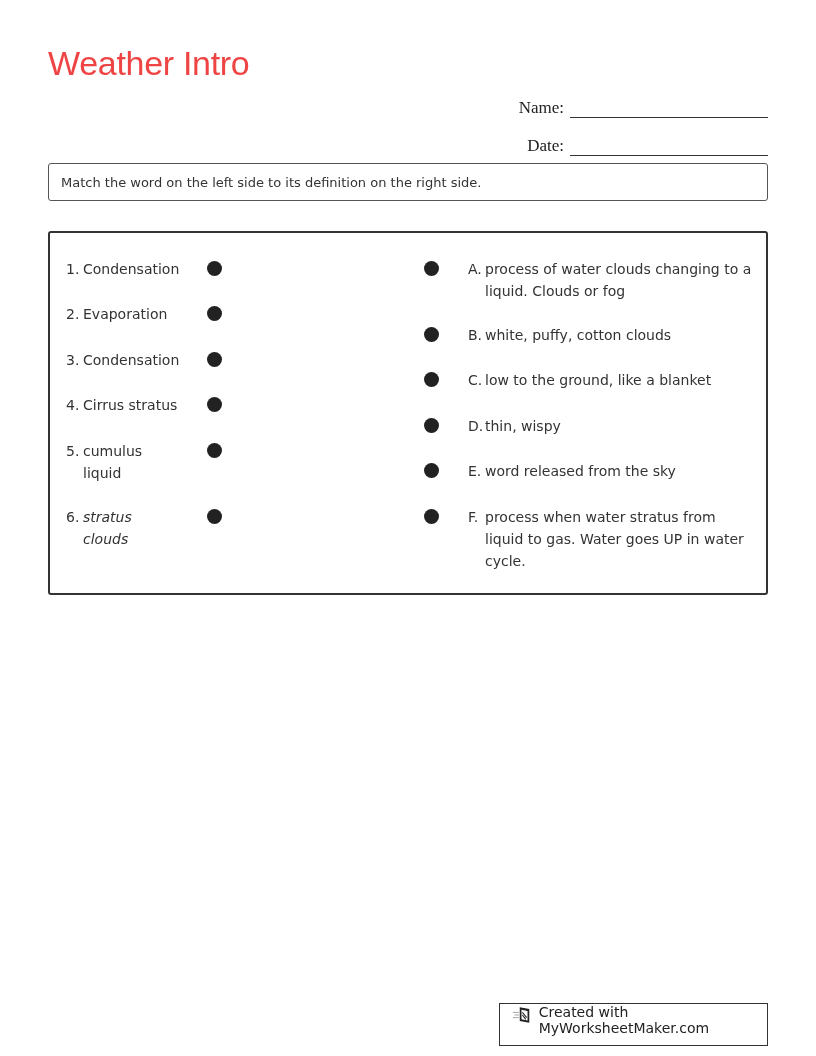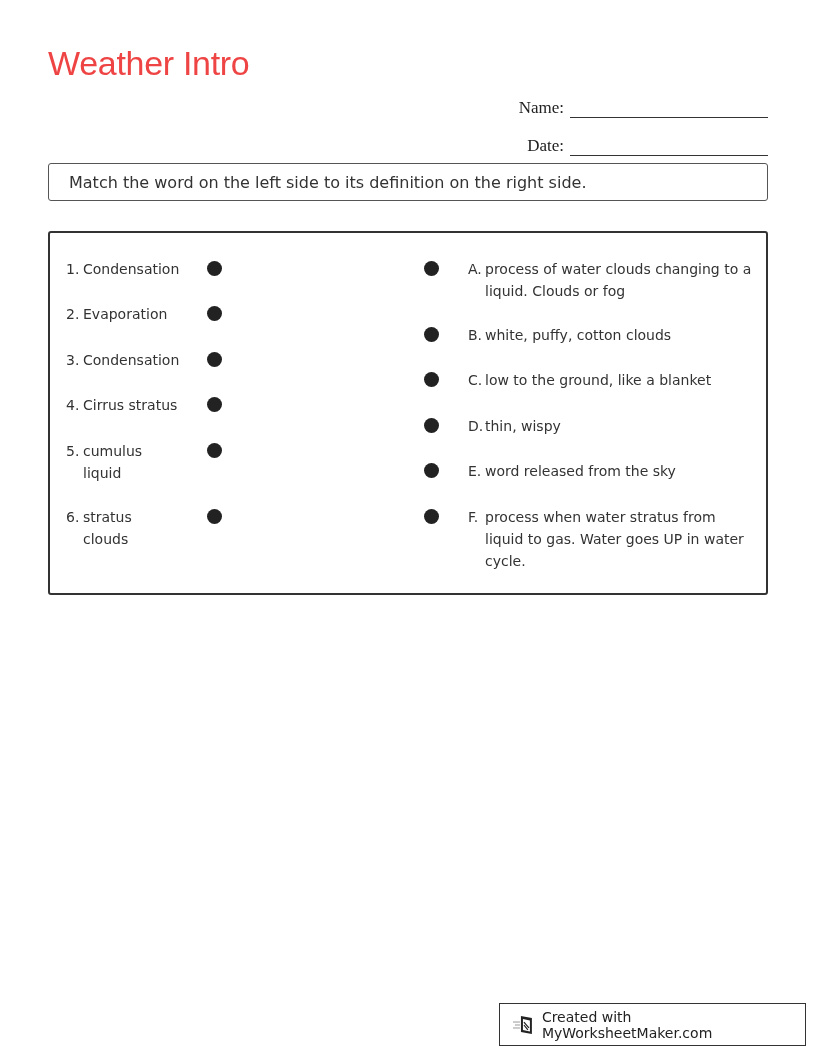--- a/index.html
+++ b/index.html
@@ -53,23 +53,23 @@
 
     .instructions {
       position: absolute;
       left: 48px;
       top: 163px;
       width: 720px;
       height: 38px;
       box-sizing: border-box;
       border: 1.3px solid #555555;
       border-radius: 3px;
-      font-size: 16px;
-      color: #333333;
-      padding: 10px 20px;
+      font-size: 13px;
+      color: #333333;
+      padding: 10px 12px;
       line-height: 18px;
     }
 
     .match-box {
       position: absolute;
       left: 48px;
       top: 231px;
       width: 720px;
       height: 364px;
       box-sizing: border-box;
@@ -116,26 +116,26 @@
     }
     .right-item .def {
       display: block;
       padding-left: 17px;
     }
 
     .footer {
       position: absolute;
       left: 499px;
       top: 1003px;
-      width: 307px;
+      width: 269px;
       height: 43px;
       box-sizing: border-box;
       border: 1.3px solid #333333;
       display: flex;
-      align-items: center;
+      align-items: flex-start;
       padding-left: 12px;
       font-size: 14px;
       color: #222222;
     }
     .footer svg {
       margin-right: 6px;
     }
   </style>
 </head>
 <body>
@@ -180,21 +180,21 @@
 <div class="dot" style="left:207px; top:397px;"></div>
 
 <div class="left-item" style="top:440px;">
   <span class="num">5.</span>
   <span class="word" style="width:80px;">cumulus liquid</span>
 </div>
 <div class="dot" style="left:207px; top:443px;"></div>
 
 <div class="left-item" style="top:506px;">
   <span class="num">6.</span>
-  <span class="word" style="width:80px;">stratus clouds</span>
+  <span class="word" style="width:80px;font-style:italic;">stratus clouds</span>
 </div>
 <div class="dot" style="left:207px; top:509px;"></div>
 
 <div class="dot" style="left:424px; top:261px;"></div>
 <div class="right-item" style="top:258px;">
   <span class="letter">A.</span>
   <span class="def">process of water clouds changing to a liquid. Clouds or fog</span>
 </div>
 
 <div class="dot" style="left:424px; top:327px;"></div>

